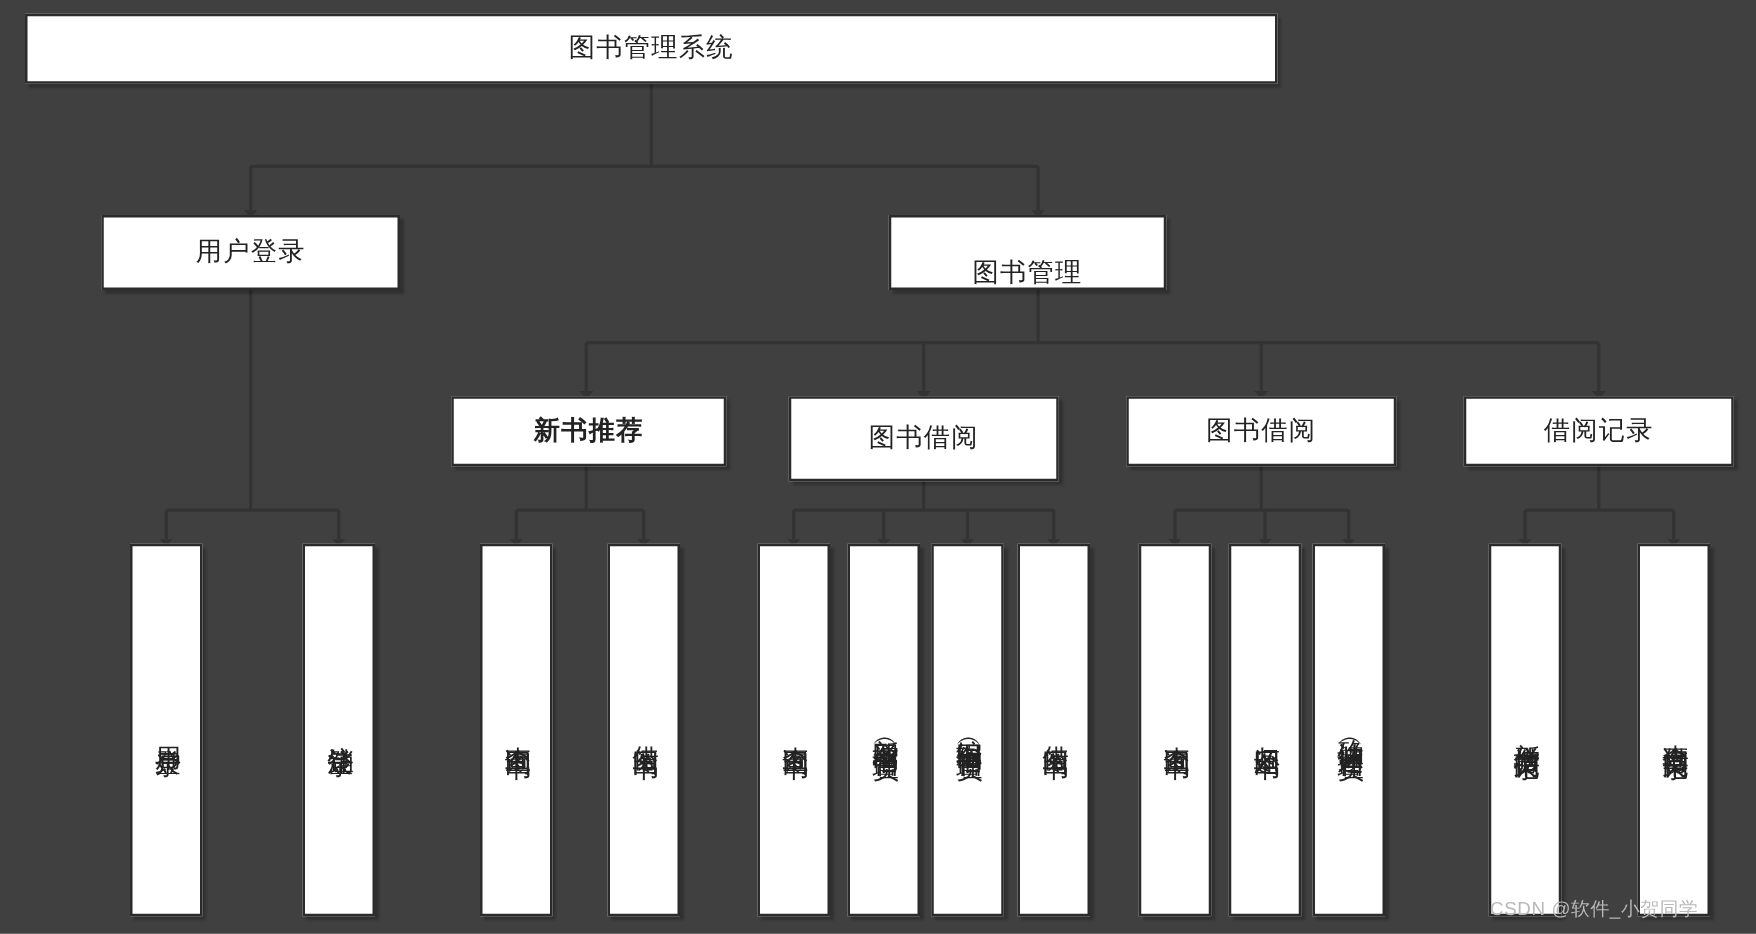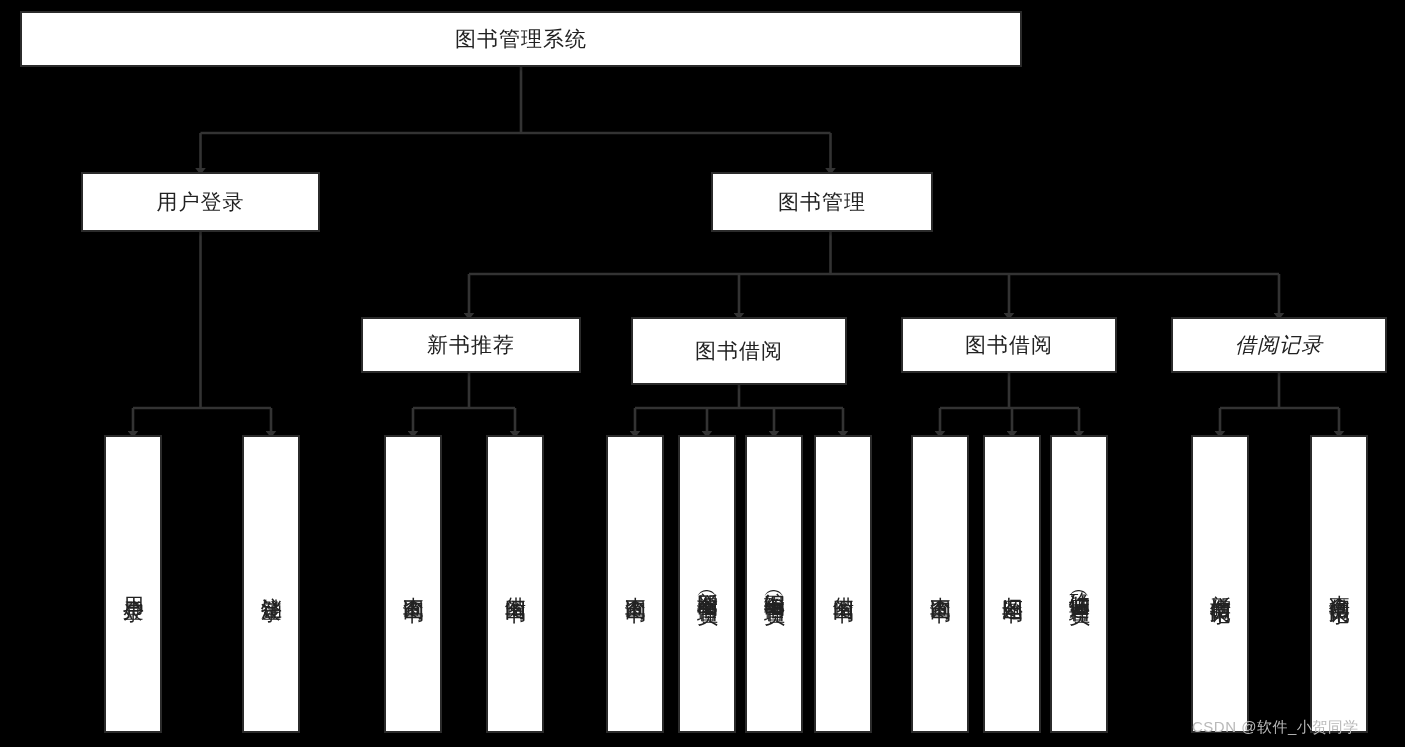--- a/index.html
+++ b/index.html
@@ -1,18 +1,18 @@
 <!DOCTYPE html>
 <html><head>
 <meta charset="utf-8">
 <style>
   html,body{margin:0;padding:0;background:#ffffff;}
   body{width:1405px;height:747px;overflow:hidden;
        font-family:"Liberation Sans","DejaVu Sans",sans-serif;}
-  #diagram-root{position:relative;width:1405px;height:747px;background:#000000;}
+  #diagram-root{position:relative;width:1405px;height:747px;background:#404040;}
   svg.connectors{position:absolute;left:0;top:0;width:1405px;height:747px;pointer-events:none;}
   .node{position:absolute;box-sizing:border-box;background:#ffffff;
         border:2px solid #2b2b2b;box-shadow:3px 3px 2px rgba(0,0,0,0.25);
         display:flex;align-items:center;justify-content:center;color:#222;}
   .node.h .label{font-size:21px;line-height:1.1;white-space:nowrap;letter-spacing:1px;}
   .node.v{align-items:center;justify-content:center;}
   .node.v .label{writing-mode:vertical-rl;text-orientation:upright;
                  font-size:21px;line-height:1.28;letter-spacing:2px;white-space:nowrap;}
   .watermark{position:absolute;font-size:15px;color:#b9b9b9;white-space:nowrap;
              letter-spacing:0.5px;}
@@ -64,33 +64,33 @@
       </g>
   </svg>
 
   <div id="node-layer">
       <div class="node h" style="left: 20px; top: 11px; width: 1002px; height: 56px;">
         <span class="label">图书管理系统</span>
       </div>
       <div class="node h" style="left: 81px; top: 172px; width: 239px; height: 60px;">
         <span class="label">用户登录</span>
       </div>
-      <div class="node h" style="left: 711px; top: 172px; width: 222px; height: 60px;">
+      <div class="node h" style="left: 711px; top: 172px; width: 222px; height: 60px; align-items: flex-end;">
         <span class="label">图书管理</span>
       </div>
-      <div class="node h" style="left: 361px; top: 317px; width: 220px; height: 56px;">
+      <div class="node h" style="left: 361px; top: 317px; width: 220px; height: 56px; font-weight: bold;">
         <span class="label">新书推荐</span>
       </div>
       <div class="node h" style="left: 631px; top: 317px; width: 216px; height: 68px;">
         <span class="label">图书借阅</span>
       </div>
       <div class="node h" style="left: 901px; top: 317px; width: 216px; height: 56px;">
         <span class="label">图书借阅</span>
       </div>
-      <div class="node h" style="left: 1171px; top: 317px; width: 216px; height: 56px; font-style: italic;">
+      <div class="node h" style="left: 1171px; top: 317px; width: 216px; height: 56px;">
         <span class="label">借阅记录</span>
       </div>
       <div class="node v" style="left: 104px; top: 435px; width: 58px; height: 298px;">
         <span class="label">用户登录</span>
       </div>
       <div class="node v" style="left: 242px; top: 435px; width: 58px; height: 298px;">
         <span class="label">注销登录</span>
       </div>
       <div class="node v" style="left: 384px; top: 435px; width: 58px; height: 298px;">
         <span class="label">查询图书</span>

